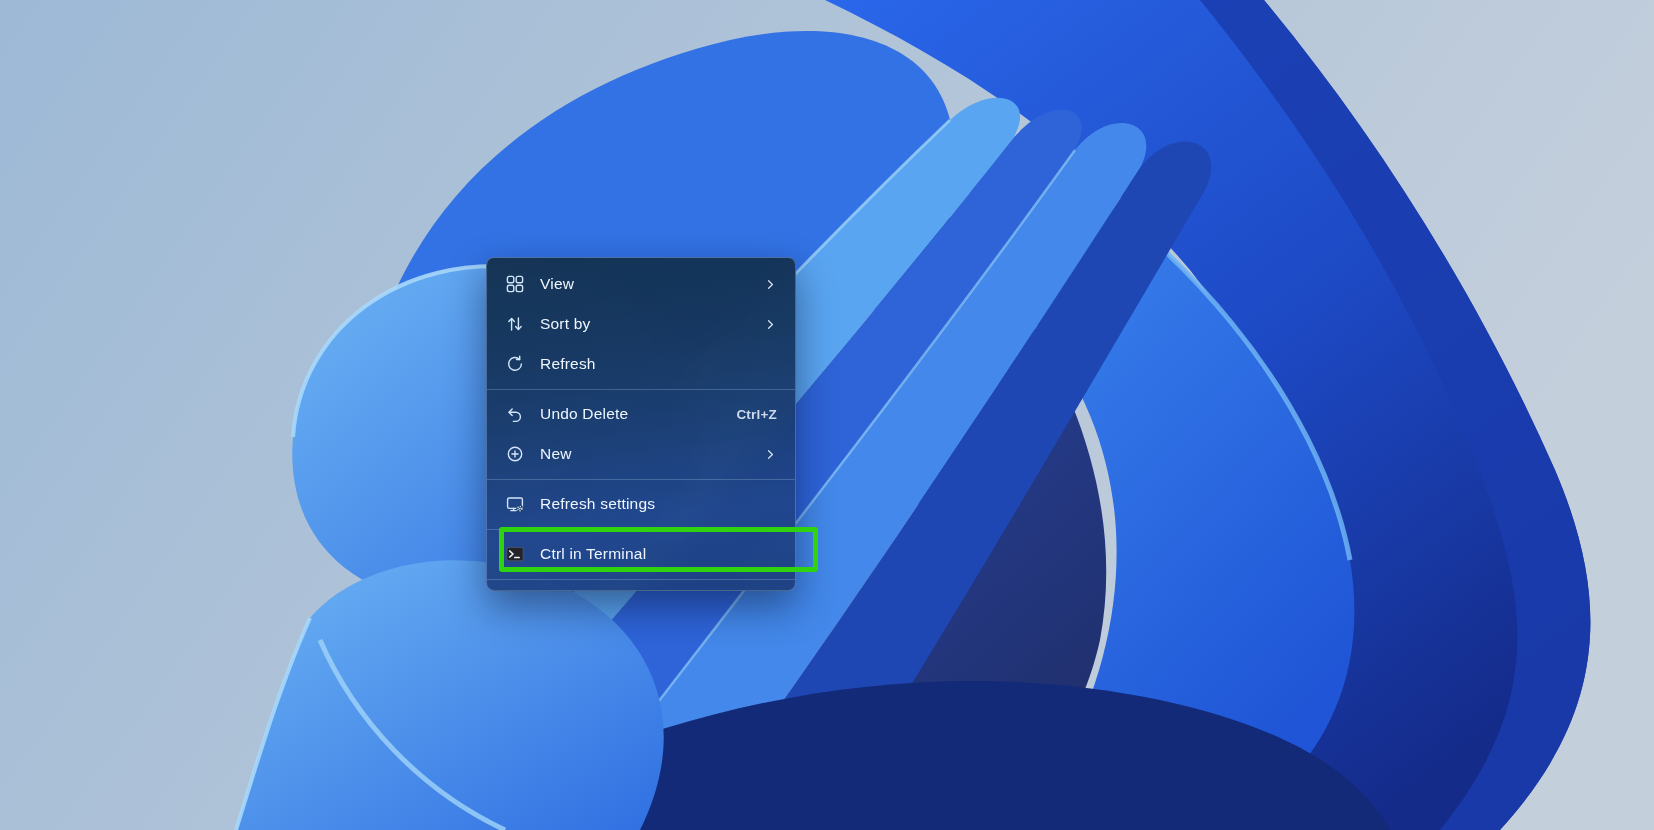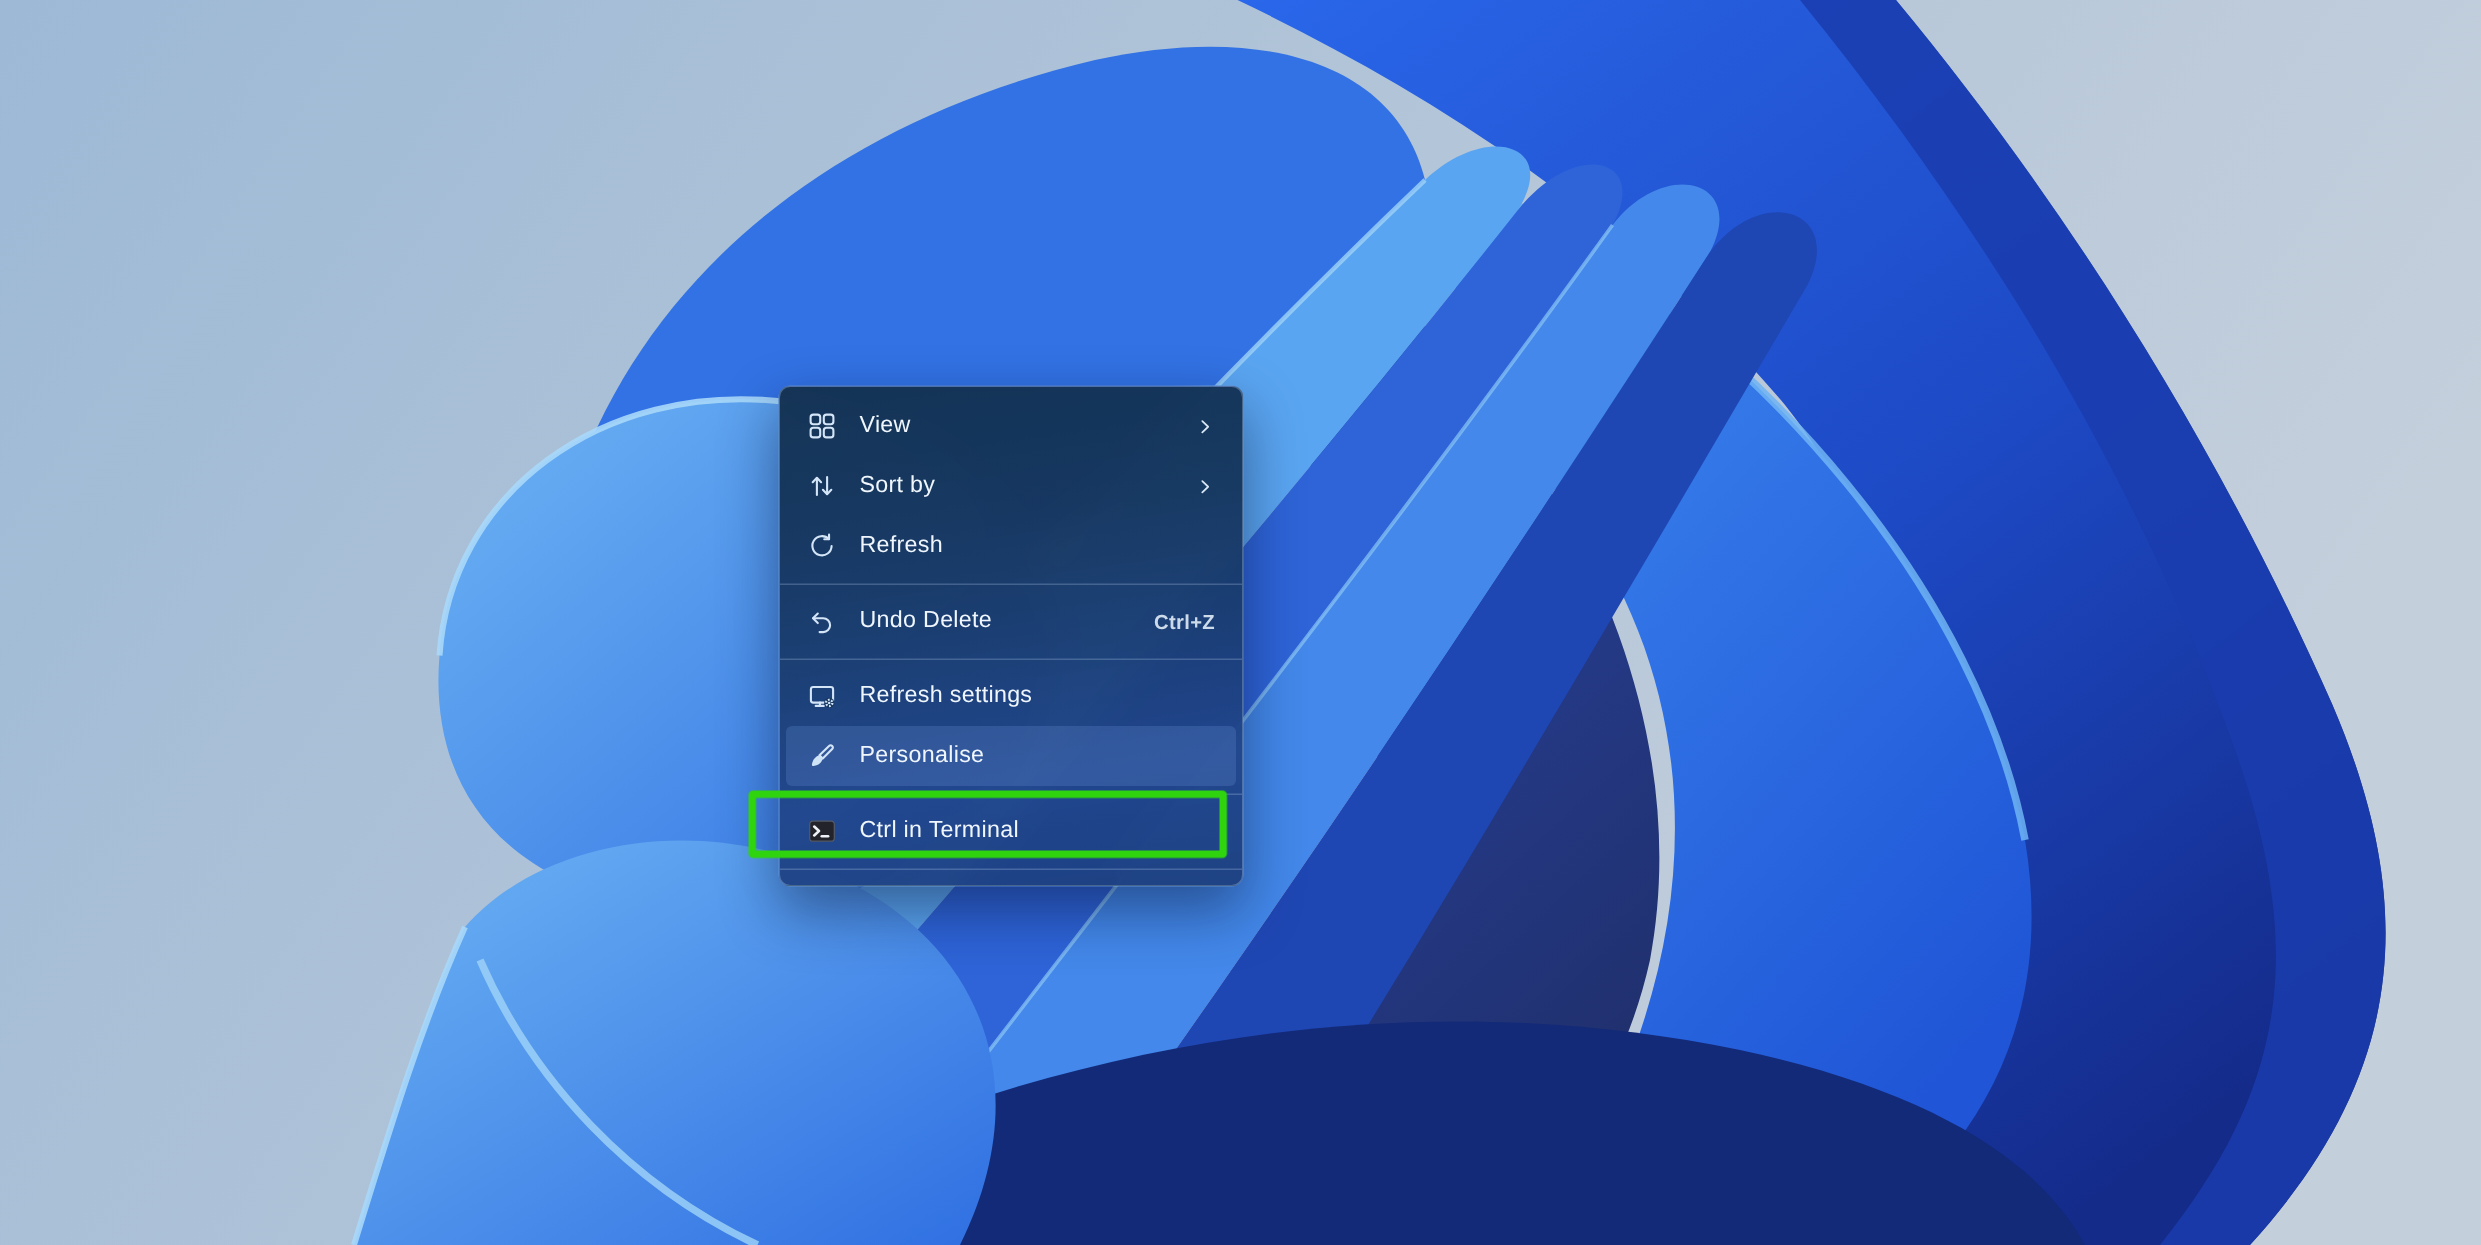--- a/index.html
+++ b/index.html
@@ -6,21 +6,21 @@
   body{
     width:1654px;height:830px;overflow:hidden;
     font-family:"Liberation Sans", sans-serif;
     background:#aec3d8;
   }
   .desktop{position:relative;width:1654px;height:830px;}
   .wallpaper{position:absolute;left:0;top:0;width:1654px;height:830px;display:block;}
 
   
   .context-menu{
-    position:absolute;left:519px;top:257px;width:310px;
+    position:absolute;left:486px;top:257px;width:310px;
     box-sizing:border-box;padding:6px 0;border-radius:8px;
     background:linear-gradient(172deg,
       rgba(19,49,80,.97) 0%,
       rgba(21,53,92,.96) 28%,
       rgba(26,60,112,.95) 52%,
       rgba(32,68,137,.94) 76%,
       rgba(29,63,126,.95) 100%);
     border:1px solid rgba(150,180,220,.40);
     box-shadow:0 16px 38px rgba(4,14,40,.45);
     backdrop-filter:blur(10px);
@@ -170,48 +170,53 @@
             <g fill="none" stroke="#d3e5f7" stroke-width="1.4" stroke-linecap="round" stroke-linejoin="round">
       <path d="M4.2 8.2 H10.8 A4.6 4.6 0 0 1 10.8 17.4 H8.4"></path>
       <path d="M7.2 5 L4 8.2 L7.2 11.4"></path>
             </g>
           </svg>
         </span>
     <span class="mi-label">Undo Delete</span>
     <span class="mi-shortcut">Ctrl+Z</span>
 
   </div>
+      <div class="menu-item">
+    <span class="mi-icon">
+          <svg viewBox="0 0 20 20">
+            <g fill="none" stroke="#d3e5f7" stroke-width="1.4" stroke-linecap="round" stroke-linejoin="round">
+      <circle cx="10" cy="10" r="6.7"></circle>
+      <path d="M10 6.9v6.2 M6.9 10h6.2"></path>
+            </g>
+          </svg>
+        </span>
+    <span class="mi-label">New</span>
+
+    <span class="mi-chevron">
+          <svg viewBox="0 0 20 20">
+            <path d="M7 4.2 L13 10 L7 15.8" fill="none" stroke="#d9e6f4" stroke-width="1.8" stroke-linecap="round" stroke-linejoin="round"></path>
+          </svg>
+        </span>
+  </div>
       <div class="menu-sep"></div>
       <div class="menu-item">
     <span class="mi-icon">
           <svg viewBox="0 0 20 20">
             <g fill="none" stroke="#d3e5f7" stroke-width="1.4" stroke-linecap="round" stroke-linejoin="round">
       <rect x="2.6" y="4" width="14.8" height="10.4" rx="1.6"></rect>
       <path d="M8.6 14.4v2.1 M5.8 16.6h5.4"></path>
             </g>
       <circle cx="14.8" cy="14.6" r="3.4" fill="#17375f" stroke="none"></circle>
       <circle cx="14.8" cy="14.6" r="2.1" fill="none" stroke="#d3e5f7" stroke-width="1.5" stroke-dasharray="1.15 1.05"></circle>
       <circle cx="14.8" cy="14.6" r="0.85" fill="#d3e5f7"></circle>
           </svg>
         </span>
     <span class="mi-label">Refresh settings</span>
 
   </div>
-      <div class="menu-item highlighted">
-    <span class="mi-icon">
-          <svg viewBox="0 0 20 20">
-            <g fill="none" stroke="#d3e5f7" stroke-width="1.4" stroke-linecap="round" stroke-linejoin="round">
-      <path d="M14.7 3.3 C15.3 2.7 16.2 2.7 16.8 3.3 C17.4 3.9 17.4 4.8 16.8 5.4 L10.5 11.7 L8.3 9.5 Z"></path>
-            </g>
-      <path d="M8.3 9.5 L10.5 11.7 C9.9 14.1 8.2 16.1 4.4 16.7 C3.6 16.8 3.1 16.3 3.3 15.5 C4 12 5.9 10.2 8.3 9.5 Z" fill="#cfe3f7"></path>
-          </svg>
-        </span>
-    <span class="mi-label">Personalise</span>
-
-  </div>
       <div class="menu-sep"></div>
       <div class="menu-item">
     <span class="mi-icon">
           <svg viewBox="0 0 20 20">
       <rect x="1.8" y="3.4" width="16.4" height="13.4" rx="2.2" fill="#23242b" stroke="#565a66" stroke-width="0.8"></rect>
       <path d="M4.8 7 L8 10 L4.8 13" fill="none" stroke="#eef2f8" stroke-width="1.7" stroke-linecap="round" stroke-linejoin="round"></path>
       <path d="M9.8 13.5h4.3" stroke="#eef2f8" stroke-width="1.7" stroke-linecap="round"></path>
           </svg>
         </span>
     <span class="mi-label">Ctrl in Terminal</span>

